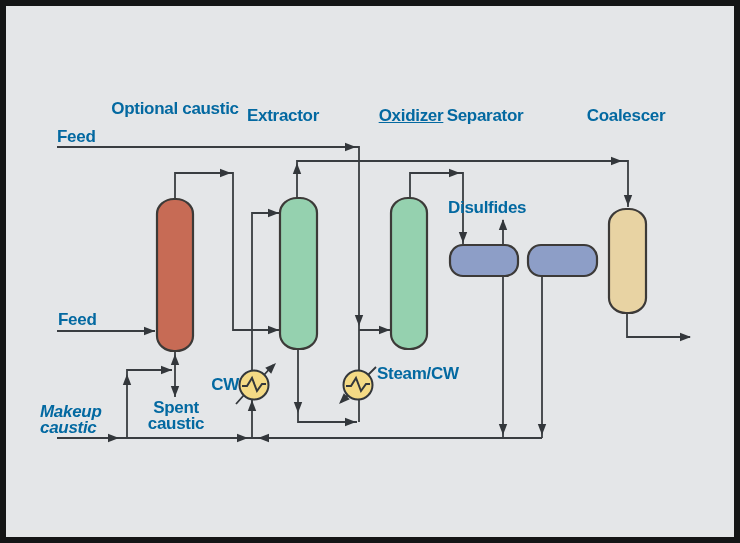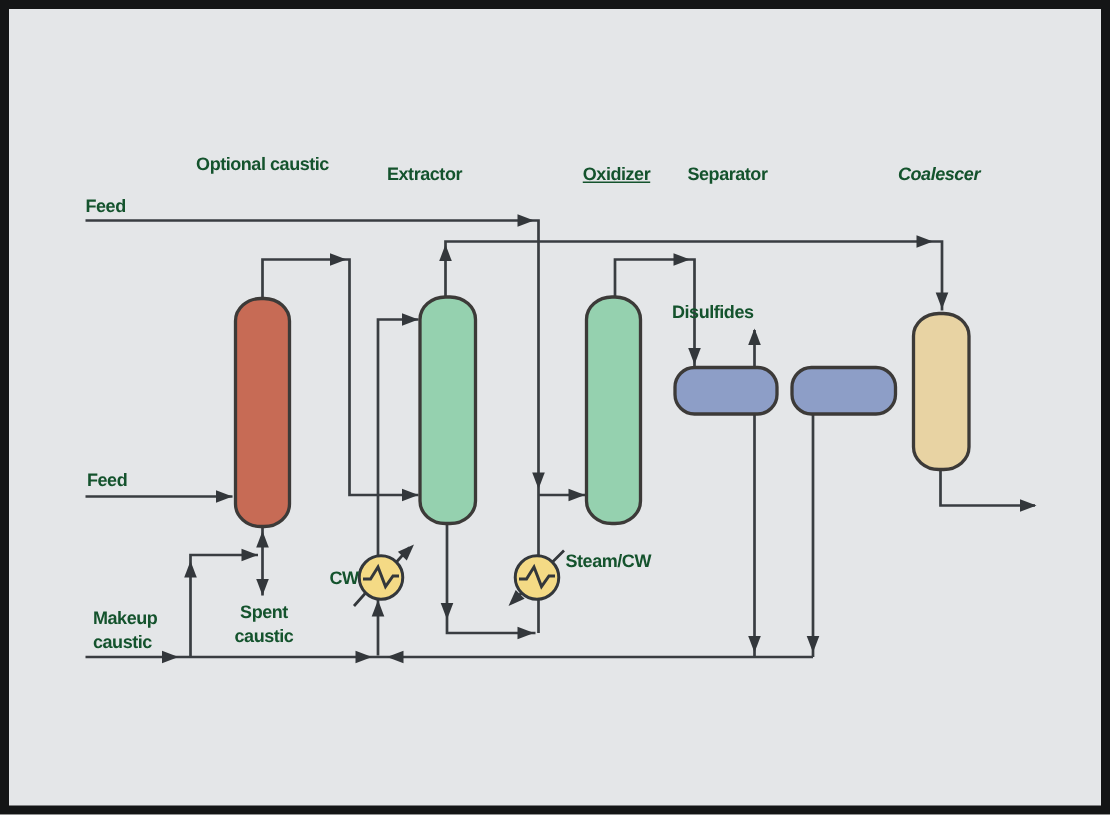--- a/index.html
+++ b/index.html
@@ -8,24 +8,24 @@
     width:740px;height:543px;
     box-sizing:border-box;
     background:#e4e6e8;
     border:6px solid #141516;
     overflow:hidden;
     font-family:"Liberation Sans","DejaVu Sans",sans-serif;
   }
   svg{position:absolute;left:0;top:0;}
   .lbl{
     position:absolute;
-    font-size:12px;
+    font-size:17px;
     font-weight:700;
     line-height:16px;
-    color:#14532d;
+    color:#0369a1;
     letter-spacing:-0.3px;
     white-space:nowrap;
   }
   .center{text-align:center;}
   .right{text-align:right;}
 </style>
 </head>
 <body>
 
 <div class="frame">
@@ -110,25 +110,25 @@
     <div>Optional caustic</div>
   </div>
 
   <div class="lbl center" style="left:232px;top:102px;width:90px;">Extractor</div>
 
   <div class="lbl center" style="left:360px;top:102px;width:90px;text-decoration:underline;">Oxidizer</div>
 
   <div class="lbl center" style="left:434px;top:102px;width:90px;">Separator</div>
 
 
-  <div class="lbl center" style="left:575px;top:102px;width:90px;font-style:italic;">Coalescer</div>
+  <div class="lbl center" style="left:575px;top:102px;width:90px;">Coalescer</div>
 
   <div class="lbl" style="left:52px;top:306px;">Feed</div>
 
-  <div class="lbl" style="left:56px;top:398px;">
+  <div class="lbl" style="left:34px;top:398px;font-style:italic;">
     <div>Makeup</div>
     <div>caustic</div>
   </div>
 
   <div class="lbl center" style="left:135px;top:394px;width:70px;">
     <div>Spent</div>
     <div>caustic</div>
   </div>
 
   <div class="lbl right" style="left:197px;top:371px;width:36px;text-align:right;">CW</div>

